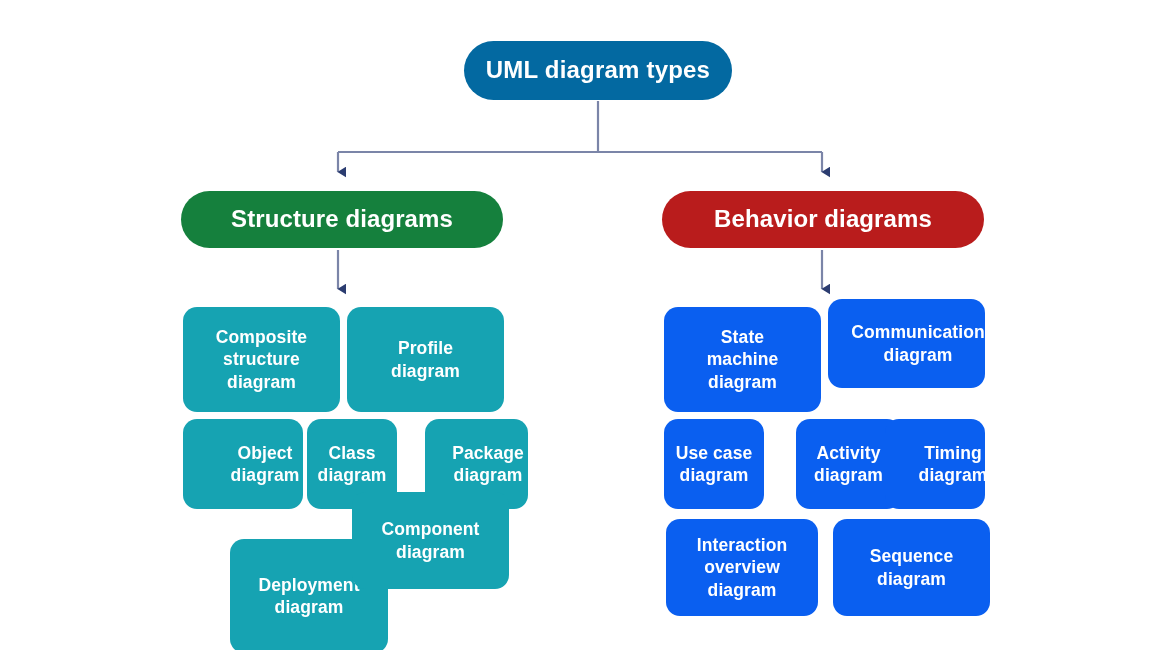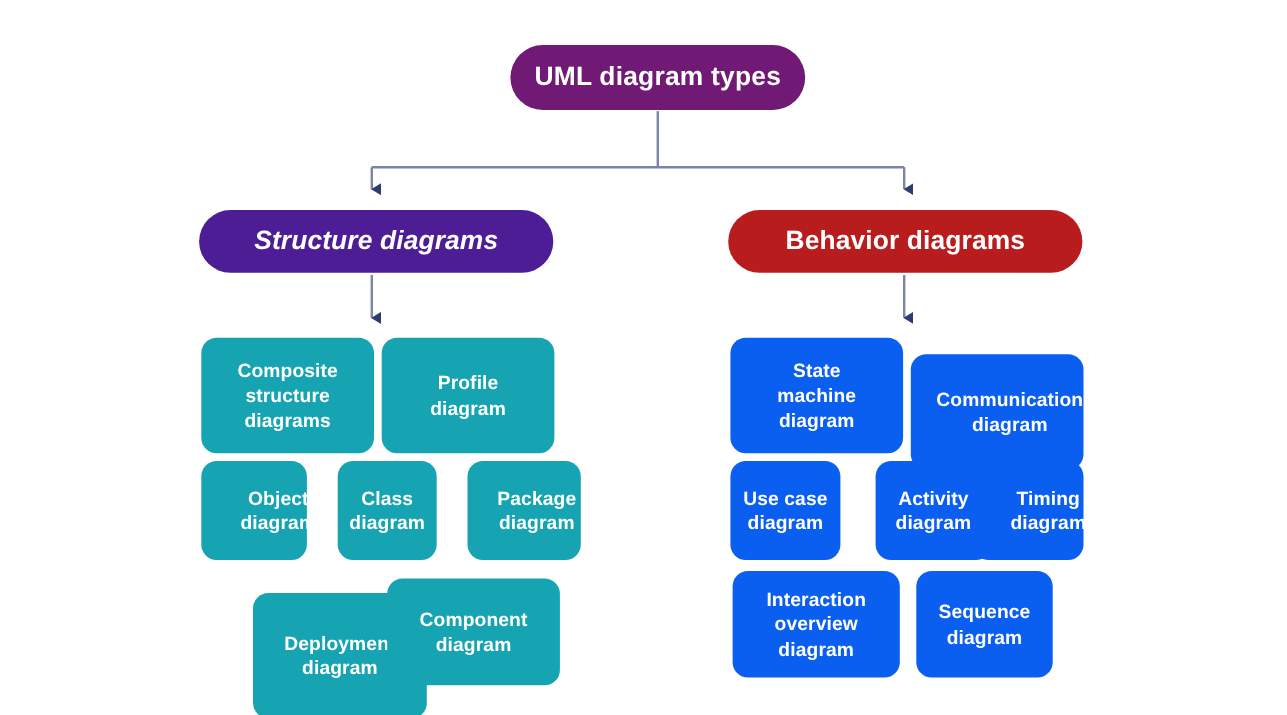--- a/index.html
+++ b/index.html
@@ -23,59 +23,59 @@
     box-sizing:border-box;
     line-height:1.26;
     letter-spacing:.1px;
     white-space:pre-line;
   }
 
   
   .root{
     left:464px;top:41px;width:268px;height:59px;
     border-radius:30px;
-    background:#701a75;
+    background:#0369a1;
     font-size:24px;
     letter-spacing:.2px;
   }
 
   
   .cat{
     height:57px;
     border-radius:29px;
     font-size:24px;
   }
-  .cat-structure{left:181px;top:191px;width:322px;background:#4c1d95;font-style:italic;}
+  .cat-structure{left:181px;top:191px;width:322px;background:#15803d;}
   .cat-behavior{left:662px;top:191px;width:322px;background:#b91c1c;}
 
   
   .leaf{
     border-radius:14px;
     font-size:17.5px;
   }
   .leaf.teal{background:#16a3b2;}
   .leaf.blue{background:#0a5ff0;}
 
   
   .s-composite  {left:183px; top:307px; width:157px; height:105px;}
   .s-profile    {left:347px; top:307px; width:157px; height:105px;}
-  .s-object     {left:183px; top:419px; width:96px; height:90px;padding-left:44px;}
+  .s-object     {left:183px; top:419px; width:120px; height:90px;padding-left:44px;}
   .s-class      {left:307px; top:419px; width:90px; height:90px;}
   .s-package    {left:425px; top:419px; width:103px; height:90px;padding-left:23px;}
   .s-deployment {left:186px; top:539px; width:158px; height:114px;margin-left:44px;}
-  .s-component  {left:352px; top:526px; width:157px; height:97px;}
+  .s-component  {left:352px; top:492px; width:157px; height:97px;}
 
   
   .b-state      {left:664px; top:307px; width:157px; height:105px;}
-  .b-communication{left:828px; top:322px; width:157px; height:105px;padding-left:23px;}
+  .b-communication{left:828px; top:299px; width:157px; height:89px;padding-left:23px;}
   .b-usecase    {left:664px; top:419px; width:100px; height:90px;}
   .b-activity   {left:796px; top:419px; width:105px; height:90px;}
   .b-timing     {left:885px; top:419px; width:100px; height:90px;padding-left:36px;}
   .b-interaction{left:666px; top:519px; width:152px; height:97px;}
-  .b-sequence   {left:833px; top:519px; width:124px; height:97px;}
+  .b-sequence   {left:833px; top:519px; width:157px; height:97px;}
 </style>
 </head>
 <body>
 
 <svg id="canvas" viewBox="0 0 1170 650" xmlns="http://www.w3.org/2000/svg">
   <defs>
     <marker id="arrowhead" markerWidth="11" markerHeight="9" refX="5.5" refY="8.4" orient="auto" markerUnits="userSpaceOnUse">
       <path d="M0,0 L11,0 L5.5,9 Z" fill="#2b3c70"></path>
     </marker>
   </defs>
@@ -100,21 +100,21 @@
 <div class="node cat cat-structure">
   <span>Structure diagrams</span>
 </div>
 <div class="node cat cat-behavior">
   <span>Behavior diagrams</span>
 </div>
 
 <div class="node leaf teal s-composite">
   <span>Composite
 structure
-diagrams</span>
+diagram</span>
 </div>
 <div class="node leaf teal s-profile">
   <span>Profile
 diagram</span>
 </div>
 <div class="node leaf teal s-object">
   <span>Object
 diagram</span>
 </div>
 <div class="node leaf teal s-class">

